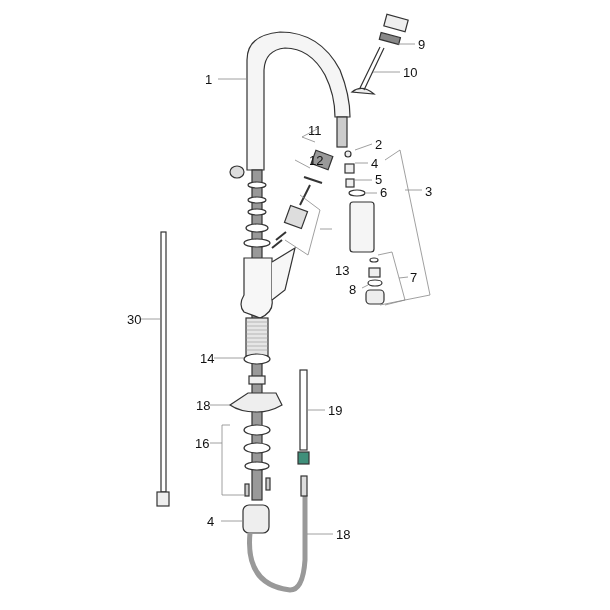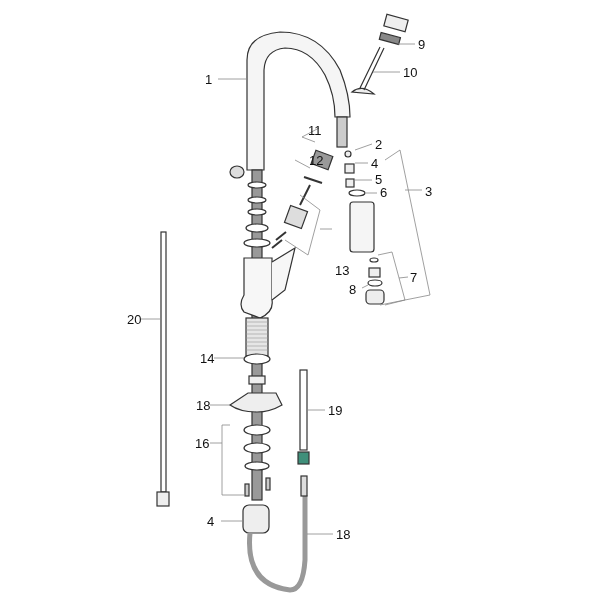--- a/index.html
+++ b/index.html
@@ -133,13 +133,13 @@
 <div class="lbl" style="left:403px;top:66px;">10</div>
 <div class="lbl" style="left:308px;top:124px;">11</div>
 <div class="lbl" style="left:280px;top:154px;margin-left:29px;">12</div>
 <div class="lbl" style="left:335px;top:224px;margin-top:40px;">13</div>
 <div class="lbl" style="left:200px;top:352px;">14</div>
 <div class="lbl" style="left:196px;top:399px;">18</div>
 <div class="lbl" style="left:195px;top:437px;">16</div>
 <div class="lbl" style="left:207px;top:515px;">4</div>
 <div class="lbl" style="left:336px;top:528px;text-align:right;">18</div>
 <div class="lbl" style="left:328px;top:404px;">19</div>
-<div class="lbl" style="left:127px;top:313px;">20</div>
+<div class="lbl" style="left:127px;top:313px;">30</div>
 
 </body></html>

